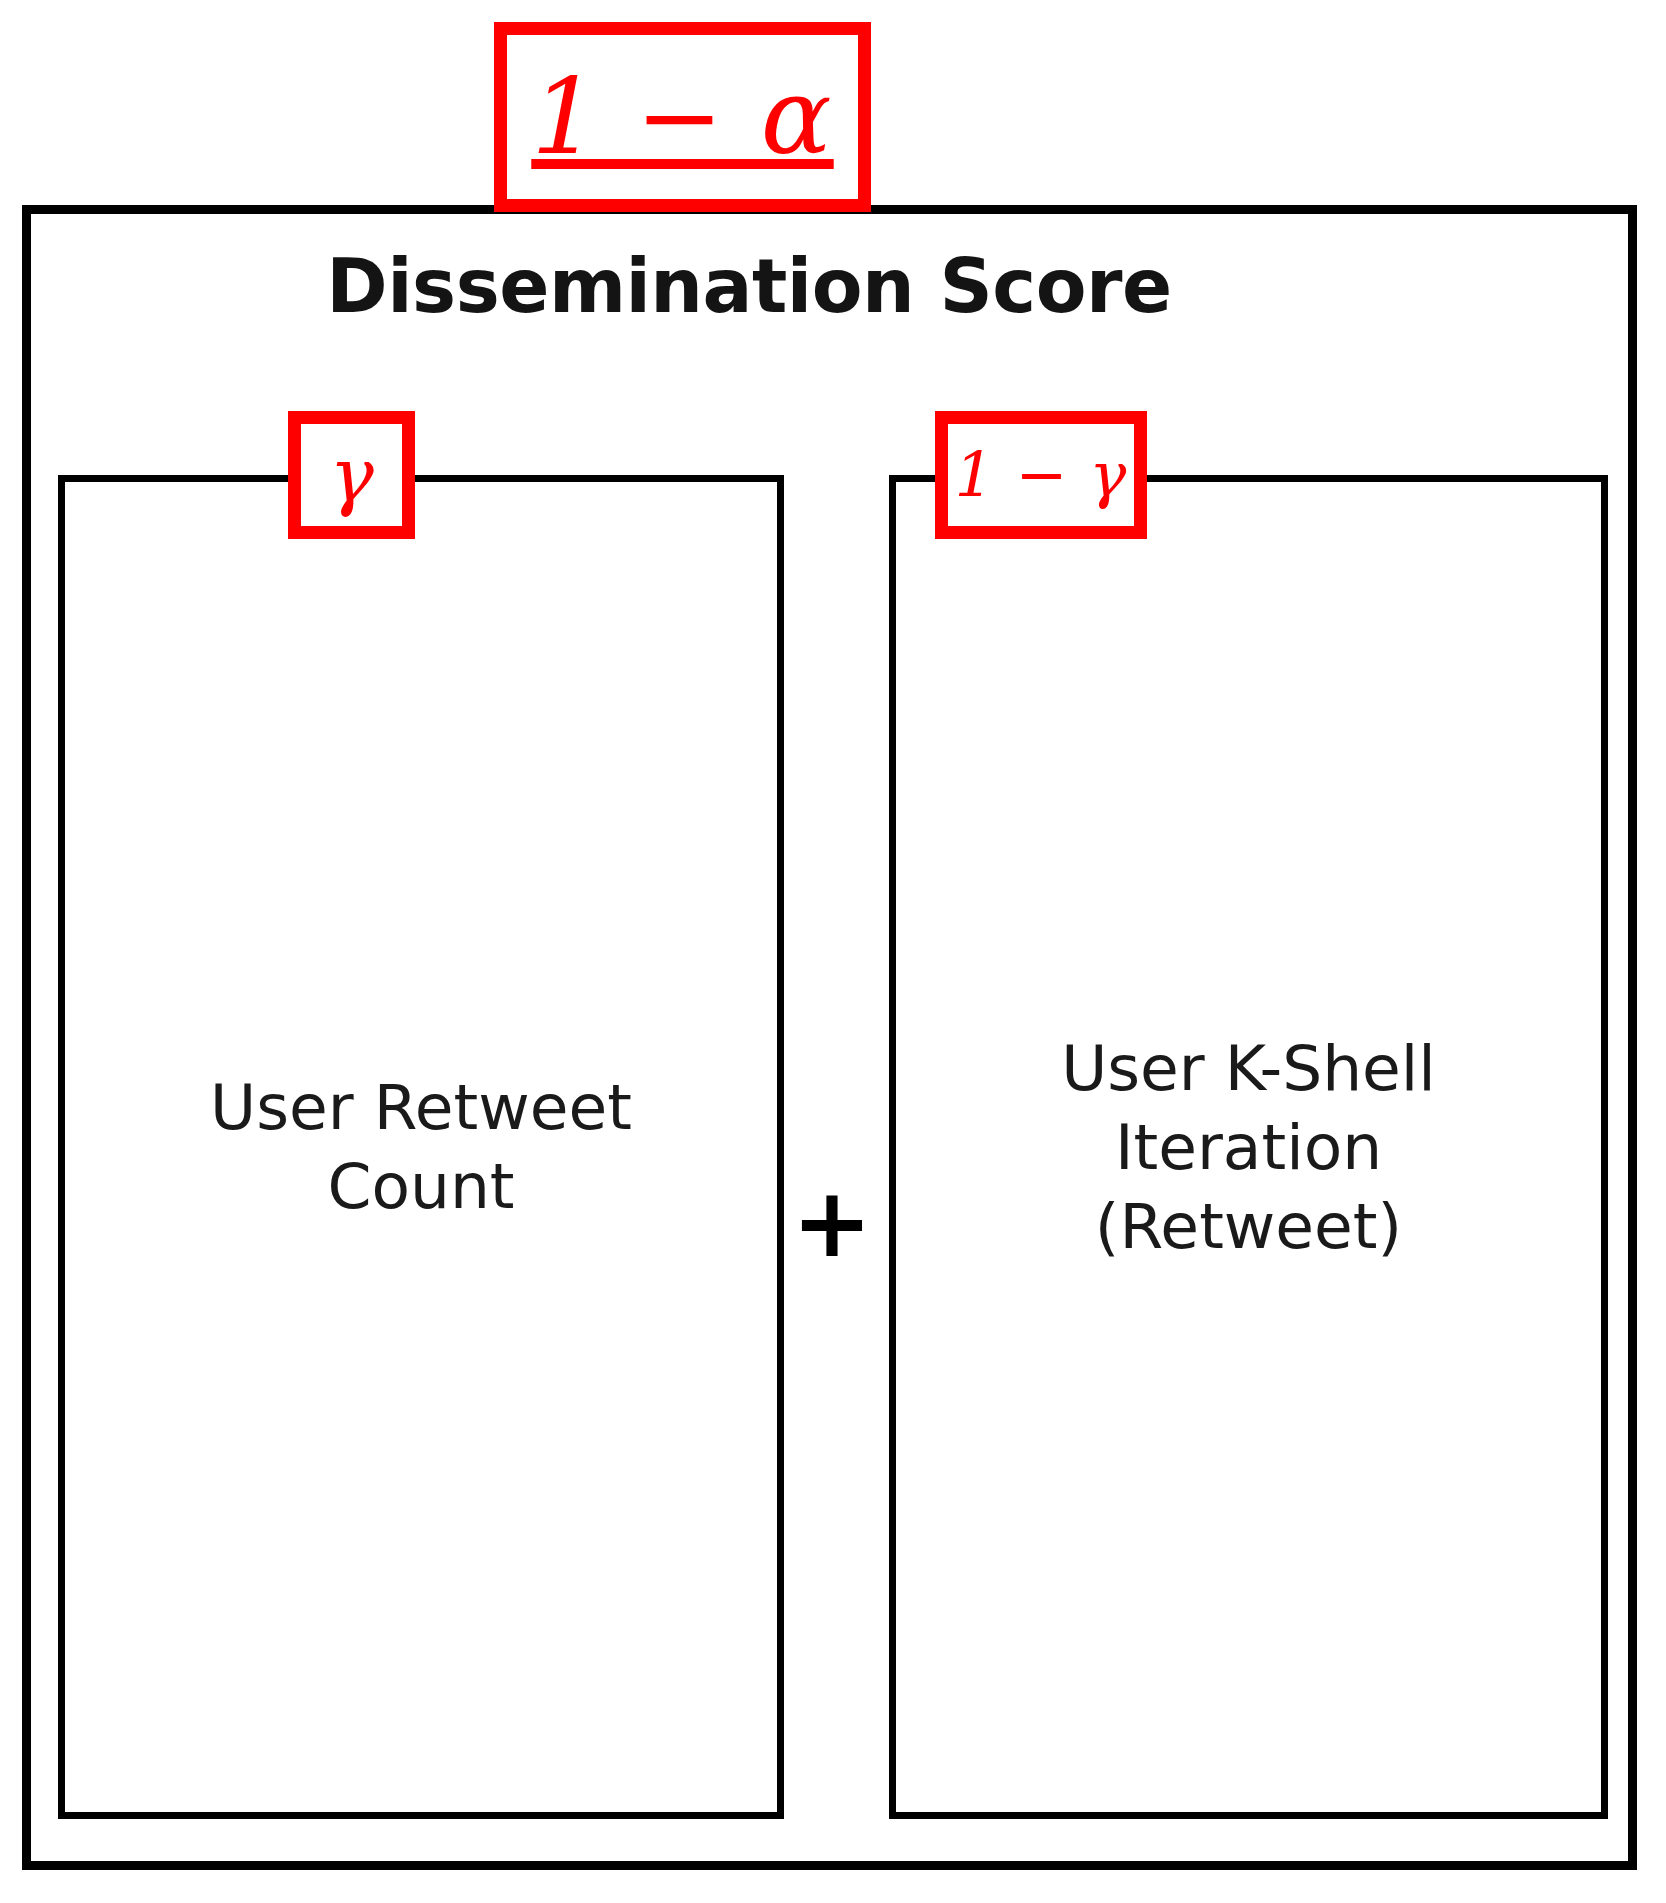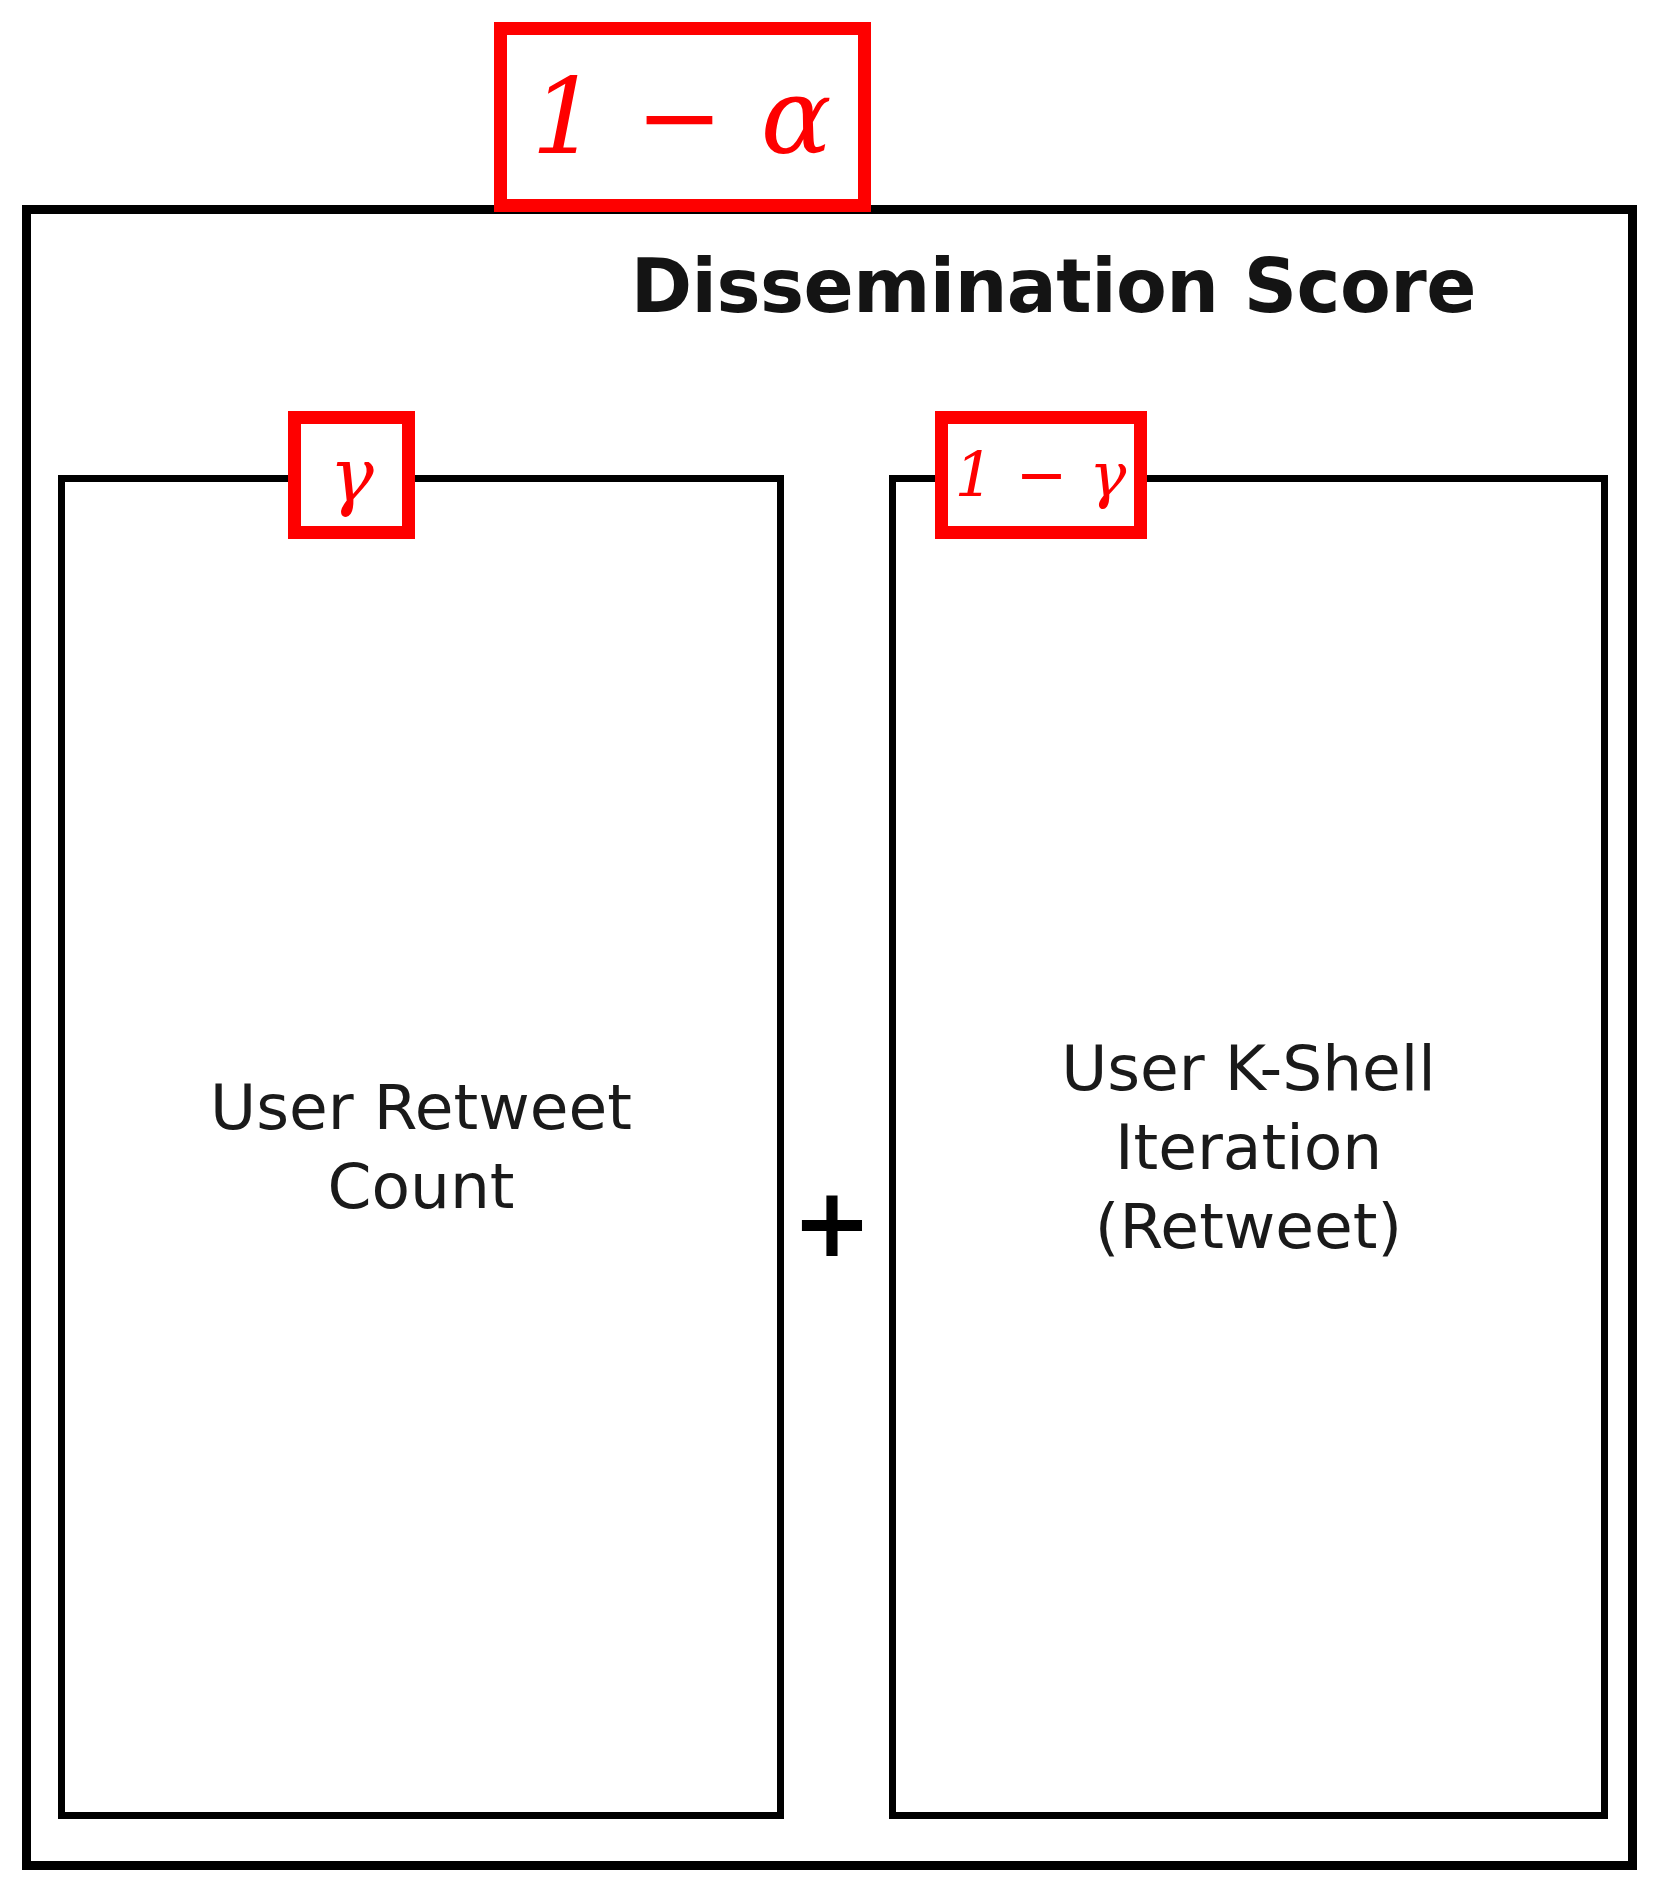--- a/index.html
+++ b/index.html
@@ -29,21 +29,21 @@
     border: 9px solid #000000;
     background: #ffffff;
   }
 
   
   .score-title {
     position: absolute;
     left: 22px;
     top: 243px;
     width: 1454px;
-    text-align: right;
+    text-align: center;
     font-family: "DejaVu Sans", sans-serif;
     font-weight: bold;
     font-size: 74px;
     line-height: 86px;
     letter-spacing: -0.5px;
     color: #141414;
     white-space: nowrap;
   }
 
   
@@ -115,20 +115,21 @@
     line-height: 1;
     color: #fe0000;
     white-space: nowrap;
   }
 
   .weight-tag.alpha-tag {
     left: 494px;
     top: 22px;
     width: 377px;
     height: 190px;
+    text-decoration: underline;
   }
   .weight-tag.alpha-tag .tag-text {
     font-size: 105px;
     letter-spacing: 2px;
   }
 
   .weight-tag.gamma-tag {
     left: 288px;
     top: 411px;
     width: 127px;

